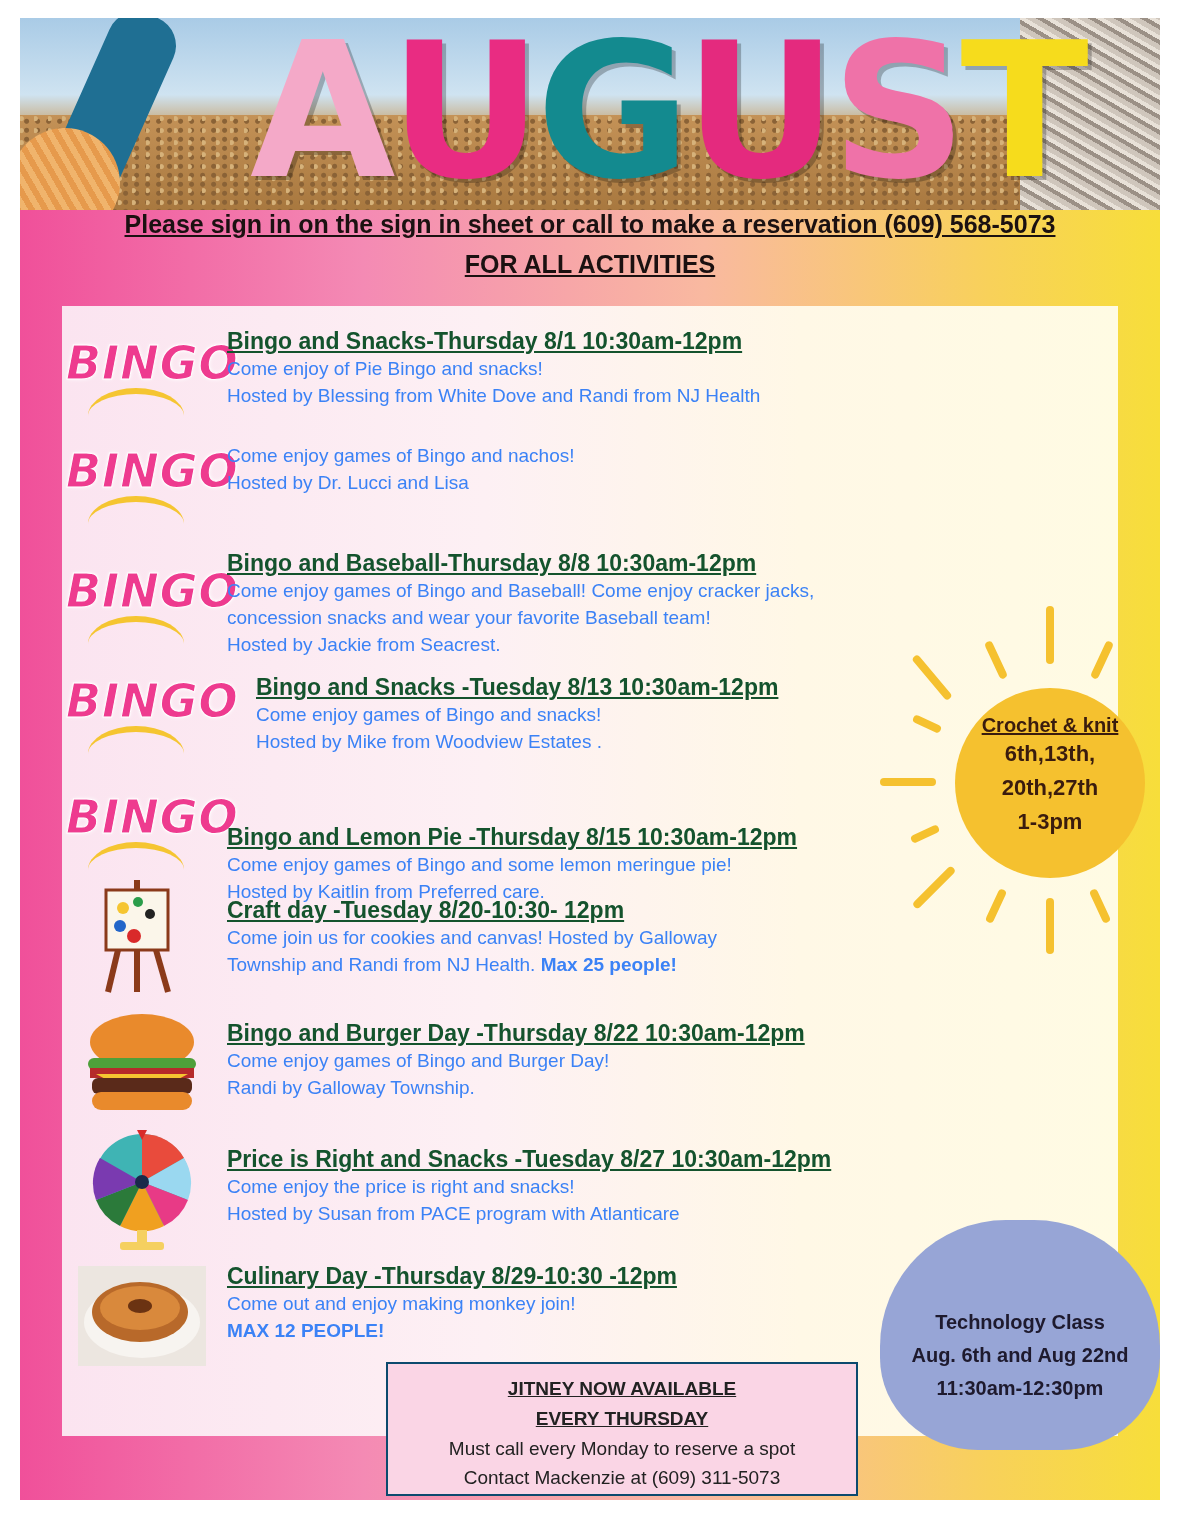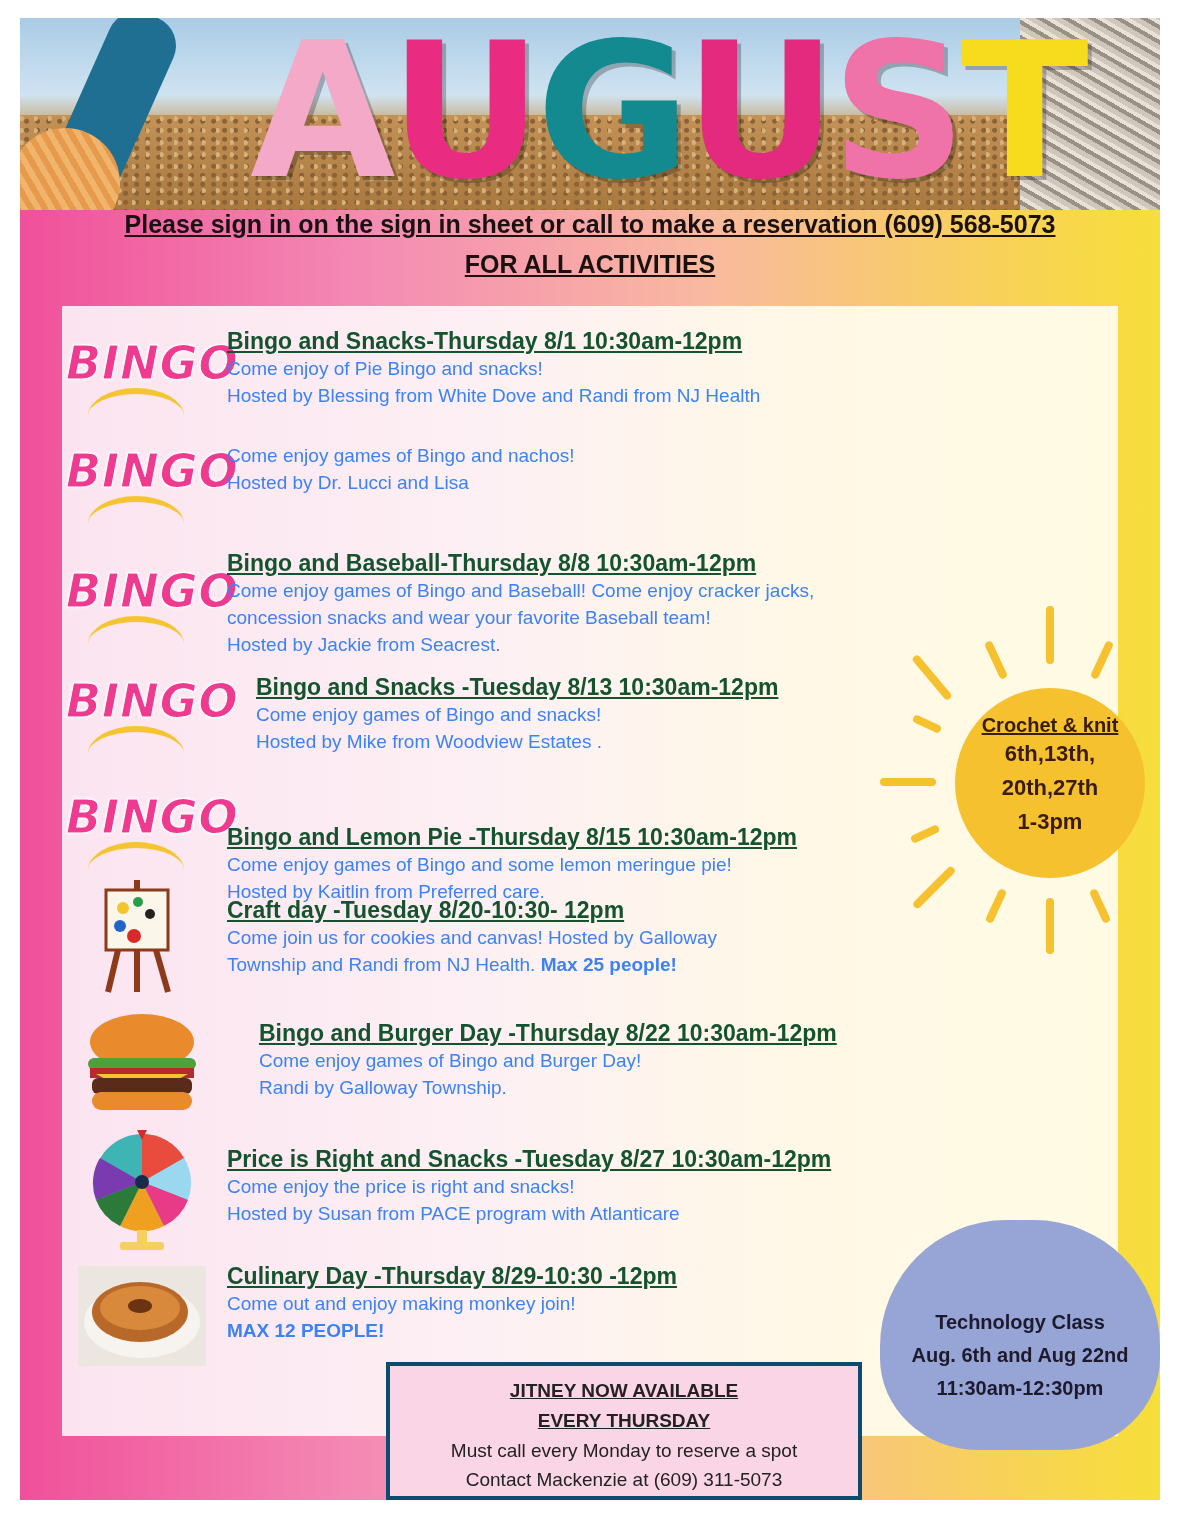--- a/index.html
+++ b/index.html
@@ -77,21 +77,21 @@
   .sun .s-title { font-size: 20px; text-decoration: underline; margin-top: 26px; }
   .sun .s-line { font-size: 22px; line-height: 34px; }
   .shell-tech {
     position: absolute; left: 880px; top: 1220px; width: 280px; height: 230px;
     background: #97a5d6; border-radius: 45% 45% 35% 35% / 55% 55% 40% 40%;
     text-align: center; color: #1e1a2e; font-weight: bold;
   }
   .shell-tech .t-line { font-size: 20px; line-height: 33px; }
   .jitney {
     position: absolute; left: 386px; top: 1362px; width: 468px; height: 130px;
-    background: #fad5e5; border: 4px solid #0c4a6e; text-align: center; color: #222;
+    background: #fad5e5; border: 2px solid #0c4a6e; text-align: center; color: #222;
   }
   .jitney .j-head { font-weight: bold; font-size: 19px; text-decoration: underline; line-height: 30px; }
   .jitney .j-line { font-size: 19px; line-height: 29px; }
   .pic { position: absolute; }
 </style>
 </head>
 <body>
 
 <div class="banner">
   <div class="sand"></div>
@@ -229,21 +229,21 @@
   <div class="line">Come enjoy games of Bingo and some lemon meringue pie!</div>
   <div class="line">Hosted by Kaitlin from Preferred care.</div>
 </div>
 
 <div class="event" style="top:897px;">
   <div class="title">Craft day -Tuesday 8/20-10:30- 12pm</div>
   <div class="line">Come join us for cookies and canvas! Hosted by Galloway</div>
   <div class="line"><span>Township and Randi from NJ Health.</span> <span class="bold">Max 25 people!</span></div>
 </div>
 
-<div class="event" style="top:1020px;margin-left:32px;">
+<div class="event" style="top:1020px;">
   <div class="title">Bingo and Burger Day -Thursday 8/22 10:30am-12pm</div>
   <div class="line">Come enjoy games of Bingo and Burger Day!</div>
   <div class="line">Randi by Galloway Township.</div>
 </div>
 
 <div class="event" style="top:1146px;">
   <div class="title">Price is Right and Snacks -Tuesday 8/27 10:30am-12pm</div>
   <div class="line">Come enjoy the price is right and snacks!</div>
   <div class="line">Hosted by Susan from PACE program with Atlanticare</div>
 </div>

